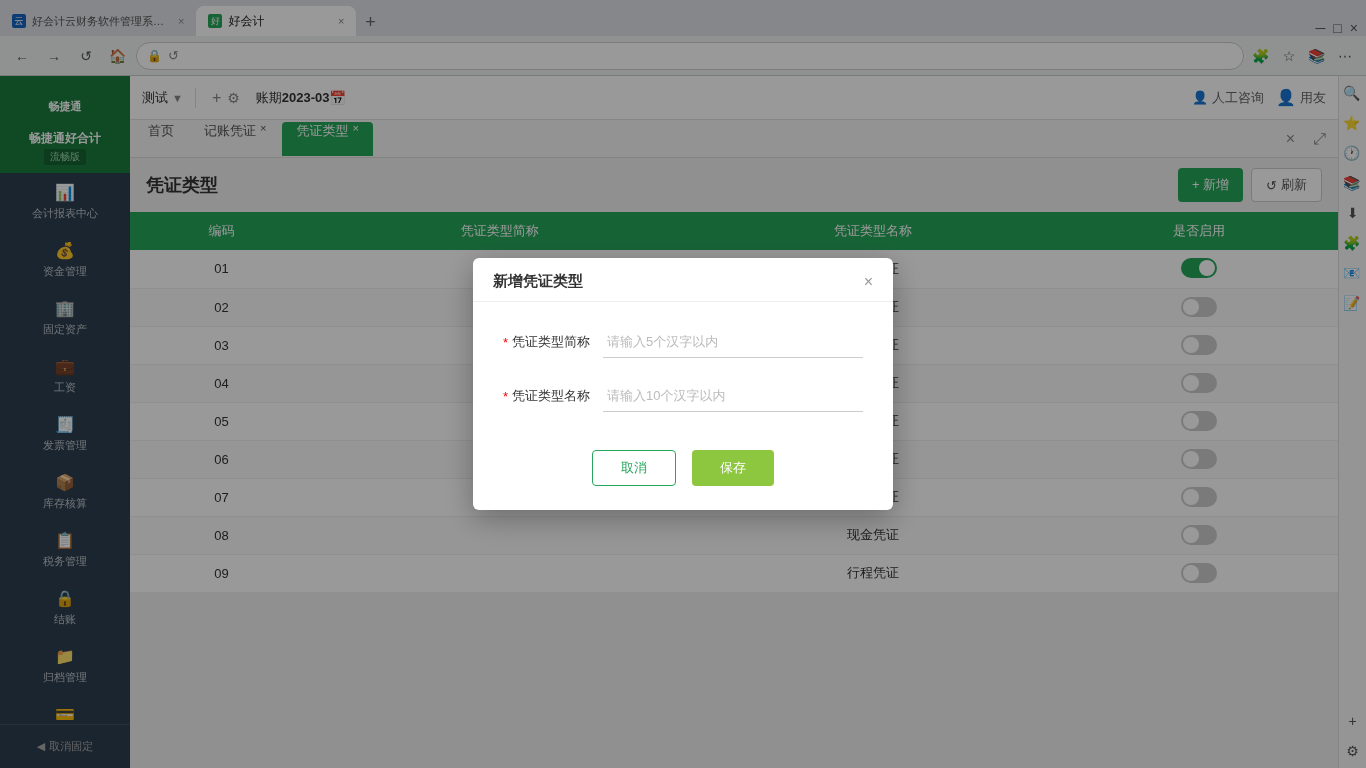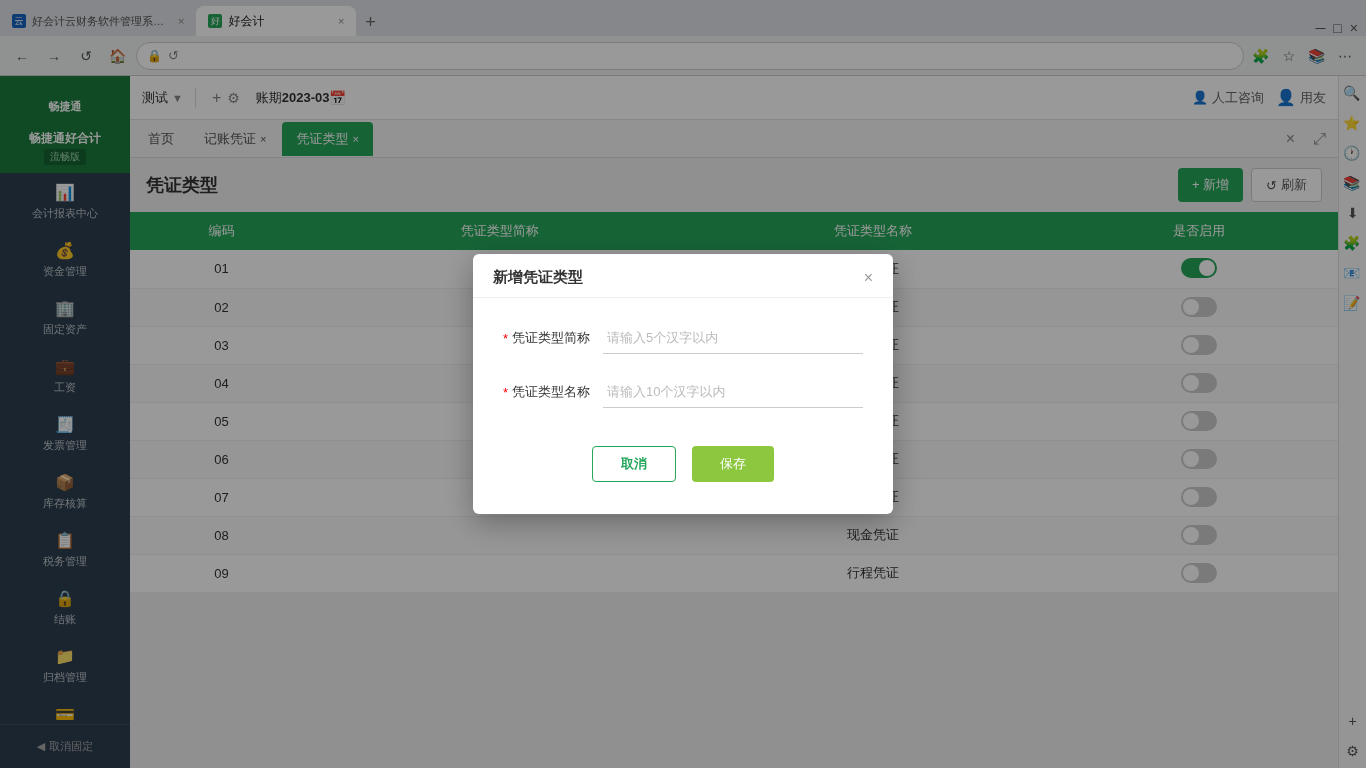--- a/index.html
+++ b/index.html
@@ -38,21 +38,21 @@
     .topbar-company { display: flex; align-items: center; gap: 4px; font-size: 13px; color: #333; cursor: pointer; }
     .topbar-divider { width: 1px; height: 20px; background: #ddd; margin: 0 4px; }
     .topbar-actions { display: flex; align-items: center; gap: 6px; margin-left: 4px; }
     .topbar-period { display: flex; align-items: center; gap: 0; font-size: 13px; color: #333; margin-left: 8px; }
     .topbar-right { margin-left: auto; display: flex; align-items: center; gap: 12px; }
     .topbar-help { display: flex; align-items: center; gap: 4px; color: #666; font-size: 13px; cursor: pointer; }
     .topbar-user { display: flex; align-items: center; gap: 4px; color: #666; font-size: 13px; cursor: pointer; }
 
     
     .tab-nav { display: flex; align-items: center; background: #f5f5f5; border-bottom: 1px solid #ddd; height: 38px; padding: 0 4px; gap: 2px; }
-    .nav-tab { display: flex; align-items: center; padding: 0 14px; height: 34px; font-size: 13px; color: #555; cursor: pointer; border-radius: 4px 4px 0 0; gap: 4px; }
+    .nav-tab { display: flex; padding: 0 14px; height: 34px; font-size: 13px; color: #555; cursor: pointer; border-radius: 4px 4px 0 0; gap: 4px; }
     .nav-tab.active { background: #26a65b; color: white; }
     .nav-tab-close { font-size: 11px; cursor: pointer; }
     .page-header { display: flex; align-items: center; justify-content: space-between; padding: 10px 16px; background: #f0f0f0; }
     .page-title { font-size: 18px; color: #333; font-weight: bold; }
     .header-actions { display: flex; gap: 8px; }
     .btn-new { background: #26a65b; color: white; border: none; border-radius: 4px; padding: 7px 14px; font-size: 13px; cursor: pointer; display: flex; align-items: center; gap: 4px; }
     .btn-refresh { background: white; color: #555; border: 1px solid #ccc; border-radius: 4px; padding: 7px 14px; font-size: 13px; cursor: pointer; display: flex; align-items: center; gap: 4px; }
 
     
     .data-table { width: 100%; border-collapse: collapse; background: white; }
@@ -67,32 +67,32 @@
     .toggle.on { background: #26a65b; justify-content: flex-end; }
     .toggle.off { background: #ccc; justify-content: flex-start; }
     .toggle-knob { width: 16px; height: 16px; background: white; border-radius: 50%; }
 
     
     .far-right { width: 28px; background: #f9f9f9; border-left: 1px solid #ddd; display: flex; flex-direction: column; align-items: center; padding: 6px 0; gap: 8px; }
     .far-right-icon { width: 22px; height: 22px; display: flex; align-items: center; justify-content: center; font-size: 14px; color: #555; cursor: pointer; }
 
     
     .overlay { position: fixed; top: 0; left: 0; width: 100%; height: 100%; background: rgba(0,0,0,0.4); z-index: 100; }
-    .dialog { position: fixed; top: 50%; left: 50%; transform: translate(-50%, -50%); background: white; border-radius: 6px; width: 420px; z-index: 101; padding-bottom: 32px; box-shadow: 0 8px 30px rgba(0,0,0,0.3); }
+    .dialog { position: fixed; top: 50%; left: 50%; transform: translate(-50%, -50%); background: white; border-radius: 6px; width: 420px; z-index: 101; padding-bottom: 24px; box-shadow: 0 8px 30px rgba(0,0,0,0.3); }
     .dialog-header { display: flex; align-items: center; justify-content: space-between; padding: 14px 20px 10px; border-bottom: 1px solid #eee; }
     .dialog-title { font-size: 15px; color: #333; font-weight: bold; }
     .dialog-close { font-size: 16px; color: #999; cursor: pointer; }
     .dialog-body { padding: 24px 30px 16px; }
     .form-row { display: flex; align-items: center; margin-bottom: 22px; }
     .form-label { width: 100px; font-size: 13px; color: #333; display: flex; align-items: center; gap: 4px; }
     .required-star { color: red; }
     .form-input { flex: 1; height: 32px; border: none; border-bottom: 1px solid #ccc; outline: none; font-size: 13px; color: #333; padding: 0 4px; }
     .form-input::placeholder { color: #bbb; }
     .dialog-footer { display: flex; justify-content: center; gap: 16px; padding: 0 30px; }
-    .btn-cancel { background: white; color: #26a65b; border: 1px solid #26a65b; border-radius: 4px; padding: 8px 28px; font-size: 13px; cursor: pointer; font-weight: bold; }
+    .btn-cancel { background: white; color: #26a65b; border: 1px solid #26a65b; border-radius: 4px; padding: 8px 28px; font-size: 13px; cursor: pointer; }
     .btn-save { background: #8dc63f; color: white; border: none; border-radius: 4px; padding: 8px 28px; font-size: 13px; cursor: pointer; }
     .content-wrapper { flex: 1; display: flex; flex-direction: column; overflow: hidden; }
     .table-wrapper { flex: 1; overflow-y: auto; background: white; margin: 0 0 0 0; }
   </style>
 </head>
 <body>
 
 <div class="browser-chrome">
   <div class="tab-bar">
     <div class="tab">

